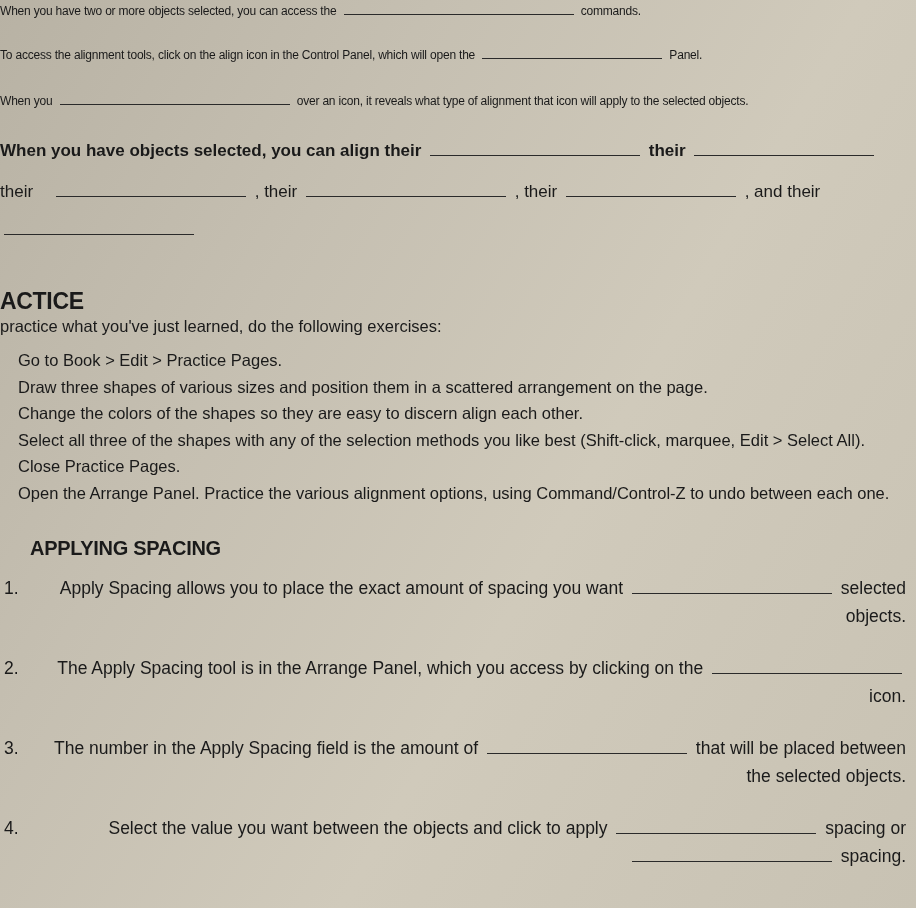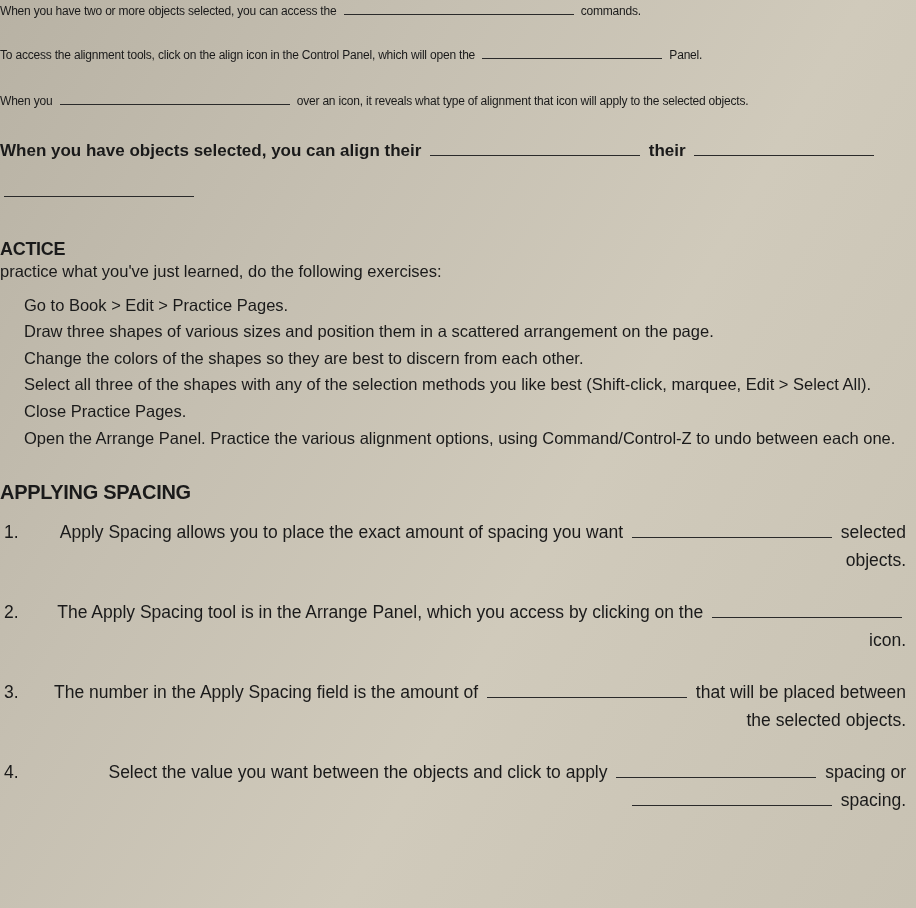--- a/index.html
+++ b/index.html
@@ -26,42 +26,43 @@
     display: inline-block;
     border-bottom: 1.5px solid #2a2a2a;
     min-width: 180px;
     height: 1em;
     vertical-align: baseline;
     margin: 0 4px;
   }
   .blank.lg { min-width: 230px; }
   .heading {
     font-weight: bold;
-    font-size: 18px;
-    margin-top: 28px;
+    font-size: 23px;
+    margin-top: 40px;
     margin-bottom: 2px;
     letter-spacing: -0.3px;
   }
   .sub {
     font-size: 16.5px;
     margin-bottom: 12px;
   }
   .steps {
-    padding-left: 24px;
+    padding-left: 18px;
     font-size: 16.5px;
     line-height: 1.55;
   }
   .steps .step { margin-bottom: 1px; }
   .section-title {
     font-weight: bold;
     font-size: 20px;
     margin-top: 30px;
     margin-bottom: 14px;
     font-family: Arial, sans-serif;
     letter-spacing: -0.3px;
+    padding-left: 30px;
   }
   .numlist {
     padding-left: 4px;
   }
   .numitem {
     display: flex;
     font-size: 17.5px;
     line-height: 1.6;
     margin-bottom: 24px;
   }
@@ -102,30 +103,40 @@
   </div>
 
   <div class="row-blanks" style="margin-top:22px;">
     <div style="margin-bottom:4px;font-weight:bold;">
       <span>When you have objects selected, you can align their </span>
       <span class="blank" style="min-width:210px;"></span>
       <span> their </span>
       <span class="blank" style="min-width:180px;"></span>
     </div>
     <div>
+      <span>their </span>
+      &nbsp;&nbsp;
+      <span class="blank" style="min-width:190px;"></span>
+      <span>, their </span>
+      <span class="blank" style="min-width:200px;"></span>
+      <span>, their </span>
+      <span class="blank" style="min-width:170px;"></span>
+      <span>, and their</span>
+    </div>
+    <div>
       <span class="blank" style="min-width:190px;"></span>
     </div>
   </div>
 
   <div class="heading">ACTICE</div>
   <div class="sub">practice what you've just learned, do the following exercises:</div>
   <div class="steps">
     <div class="step">Go to Book &gt; Edit &gt; Practice Pages.</div>
     <div class="step">Draw three shapes of various sizes and position them in a scattered arrangement on the page.</div>
-    <div class="step">Change the colors of the shapes so they are best to discern from each other.</div>
+    <div class="step">Change the colors of the shapes so they are easy to discern align each other.</div>
     <div class="step">Select all three of the shapes with any of the selection methods you like best (Shift-click, marquee, Edit &gt; Select All).</div>
     <div class="step">Close Practice Pages.</div>
     <div class="step">Open the Arrange Panel. Practice the various alignment options, using Command/Control-Z to undo between each one.</div>
   </div>
 
   <div class="section-title">APPLYING SPACING</div>
 
   <div class="numlist">
 
     <div class="numitem">

